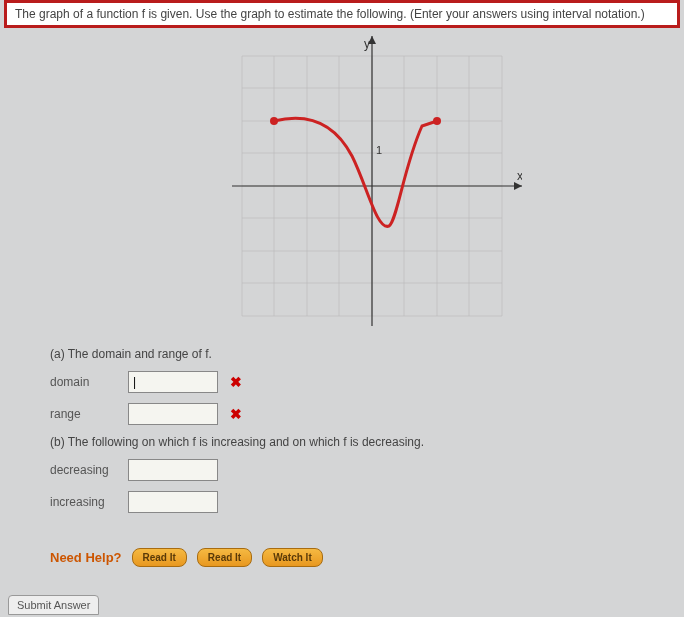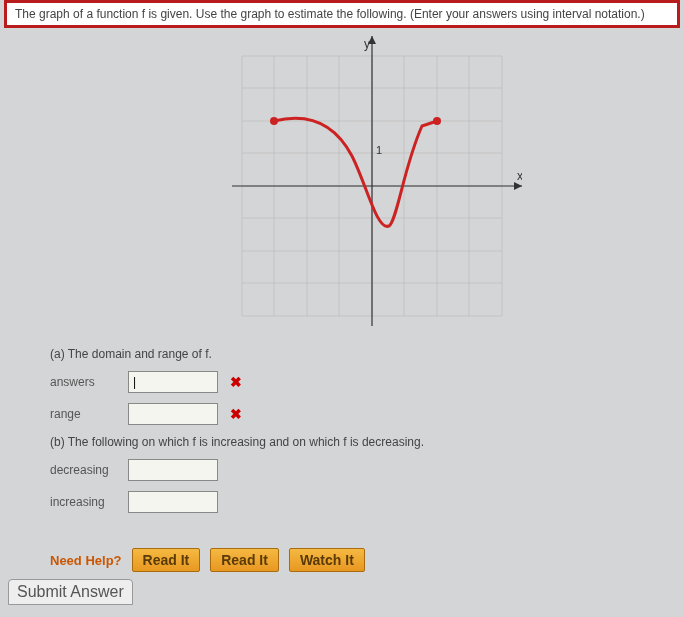--- a/index.html
+++ b/index.html
@@ -66,34 +66,34 @@
   }
   .need-help-label {
     color: #cc5500;
     font-weight: bold;
     font-size: 13px;
   }
   .help-btn {
     background: linear-gradient(#f5b942, #e89820);
     border: 1px solid #a86c10;
     color: #5a3a08;
-    font-size: 14px;
+    font-size: 10px;
     font-weight: bold;
     padding: 3px 10px;
     cursor: pointer;
-    border-radius: 2px;
+    border-radius: 8px;
   }
   .submit-btn {
     position: absolute;
-    bottom: 12px;
+    bottom: 2px;
     left: 8px;
     background: #eee;
     border: 1px solid #999;
     color: #555;
-    font-size: 16px;
+    font-size: 11px;
     padding: 3px 8px;
     border-radius: 4px 4px 0 0;
   }
 </style>
 </head>
 <body>
 
 <div class="instructions">
   <span>The graph of a function f is given. Use the graph to estimate the following. (Enter your answers using interval notation.)</span>
 </div>
@@ -135,21 +135,21 @@
 
       <path d="M 52,85 C 80,78 110,82 130,120 C 145,150 155,195 167,190 C 175,185 182,130 200,90 L 215,85" stroke="#cc2222" stroke-width="3" fill="none"></path>
       <circle cx="52" cy="85" r="4" fill="#cc2222"></circle>
       <circle cx="215" cy="85" r="4" fill="#cc2222"></circle>
     </svg>
   </div>
 
   <div class="section-label">(a) The domain and range of f.</div>
 
   <div class="row">
-    <span class="row-label">answers</span>
+    <span class="row-label">domain</span>
     <input class="answer-input" value="|" style="">
     <span class="x-mark">✖</span>
   </div>
 
   <div class="row">
     <span class="row-label">range</span>
     <input class="answer-input" value="" style="">
     <span class="x-mark">✖</span>
   </div>
 

